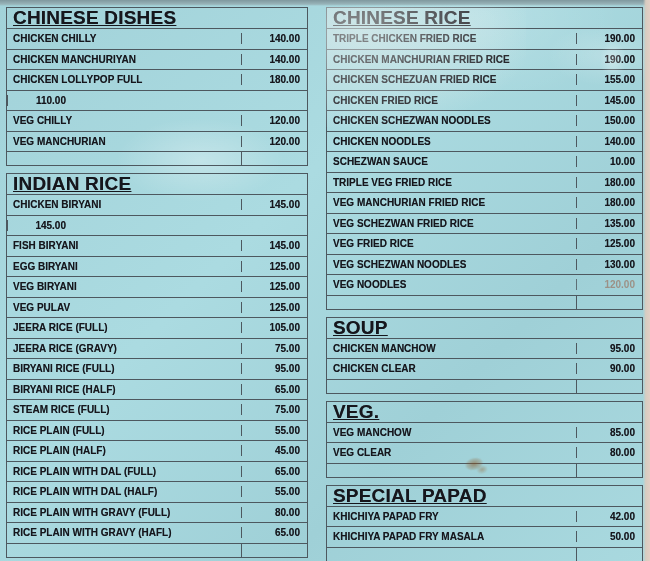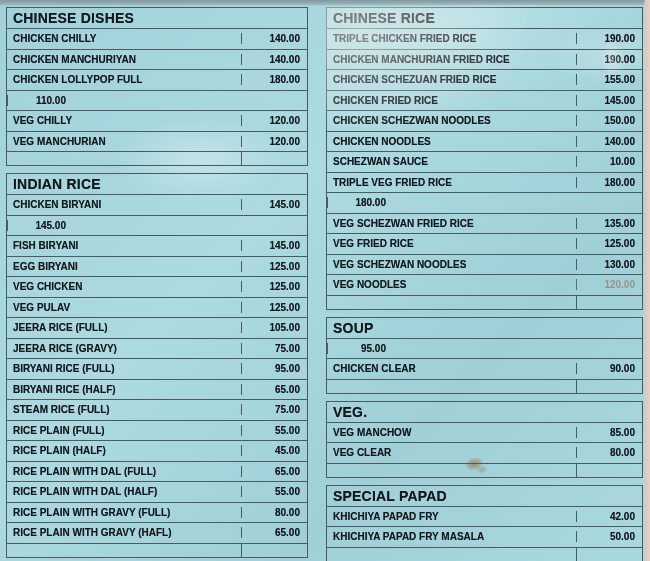--- a/index.html
+++ b/index.html
@@ -32,23 +32,24 @@
   .menu-column.left{left:6px;width:302px;}
   .menu-column.right{left:326px;width:317px;}
   .menu-section{
     border:1.5px solid var(--border);
     margin-bottom:7px;
   }
   .section-header{
     height:21px;
     display:flex;align-items:center;
     padding-left:6px;
-    font-weight:bold;font-size:14px;letter-spacing:0.2px;
+    font-weight:bold;font-size:19px;letter-spacing:0.2px;
     border-bottom:1.5px solid var(--border);
     text-shadow:0 0 0.5px rgba(10,10,20,0.55);
+    text-decoration:underline;
   }
   .menu-item-row{
     display:flex;height:20.5px;
     border-bottom:1.5px solid var(--border);
     font-weight:bold;font-size:10px;align-items:center;
   }
   .menu-item-row:last-child{border-bottom:none;}
   .item-name{
     flex:1;display:flex;align-items:center;
     padding-left:6px;white-space:nowrap;overflow:hidden;
@@ -133,21 +134,21 @@
         </div>
         <div class="menu-item-row">
           <div class="item-name">FISH BIRYANI</div>
           <div class="item-price">145.00</div>
         </div>
         <div class="menu-item-row">
           <div class="item-name">EGG BIRYANI</div>
           <div class="item-price">125.00</div>
         </div>
         <div class="menu-item-row">
-          <div class="item-name">VEG CHICKEN</div>
+          <div class="item-name">VEG BIRYANI</div>
           <div class="item-price">125.00</div>
         </div>
         <div class="menu-item-row">
           <div class="item-name">VEG PULAV</div>
           <div class="item-price">125.00</div>
         </div>
         <div class="menu-item-row">
           <div class="item-name">JEERA RICE (FULL)</div>
           <div class="item-price">105.00</div>
         </div>
@@ -226,20 +227,21 @@
         </div>
         <div class="menu-item-row">
           <div class="item-name">SCHEZWAN SAUCE</div>
           <div class="item-price">10.00</div>
         </div>
         <div class="menu-item-row">
           <div class="item-name">TRIPLE VEG FRIED RICE</div>
           <div class="item-price">180.00</div>
         </div>
         <div class="menu-item-row">
+          <div class="item-name">VEG MANCHURIAN FRIED RICE</div>
           <div class="item-price">180.00</div>
         </div>
         <div class="menu-item-row">
           <div class="item-name">VEG SCHEZWAN FRIED RICE</div>
           <div class="item-price">135.00</div>
         </div>
         <div class="menu-item-row">
           <div class="item-name">VEG FRIED RICE</div>
           <div class="item-price">125.00</div>
         </div>
@@ -252,20 +254,21 @@
           <div class="item-price">120.00</div>
         </div>
         <div class="empty-row">
           <div class="item-name"></div>
           <div class="item-price"></div>
         </div>
       </div>
       <div class="menu-section">
         <div class="section-header">SOUP</div>
         <div class="menu-item-row">
+          <div class="item-name">CHICKEN MANCHOW</div>
           <div class="item-price">95.00</div>
         </div>
         <div class="menu-item-row">
           <div class="item-name">CHICKEN CLEAR</div>
           <div class="item-price">90.00</div>
         </div>
         <div class="empty-row">
           <div class="item-name"></div>
           <div class="item-price"></div>
         </div>

